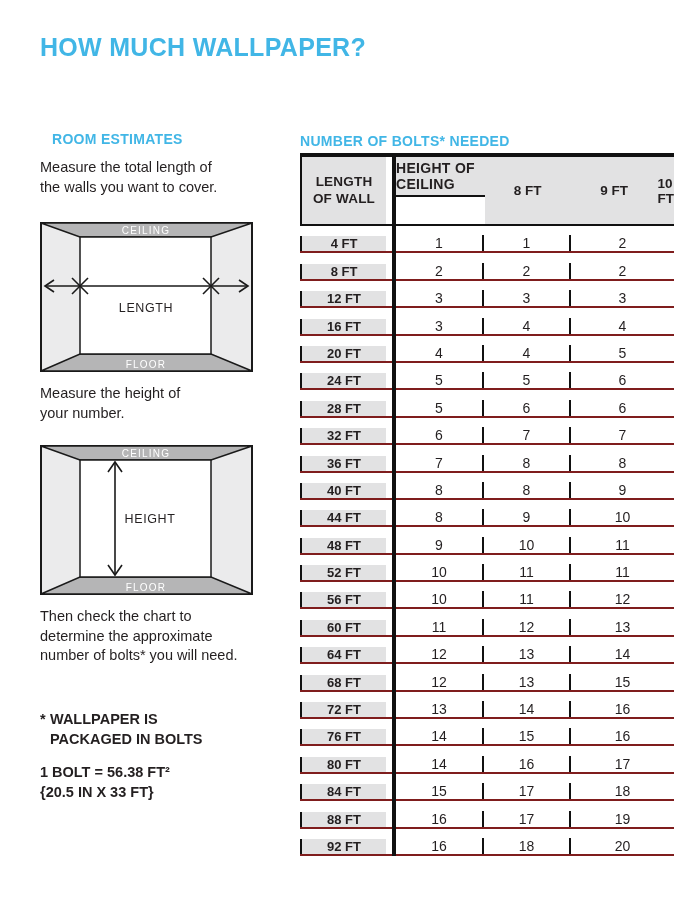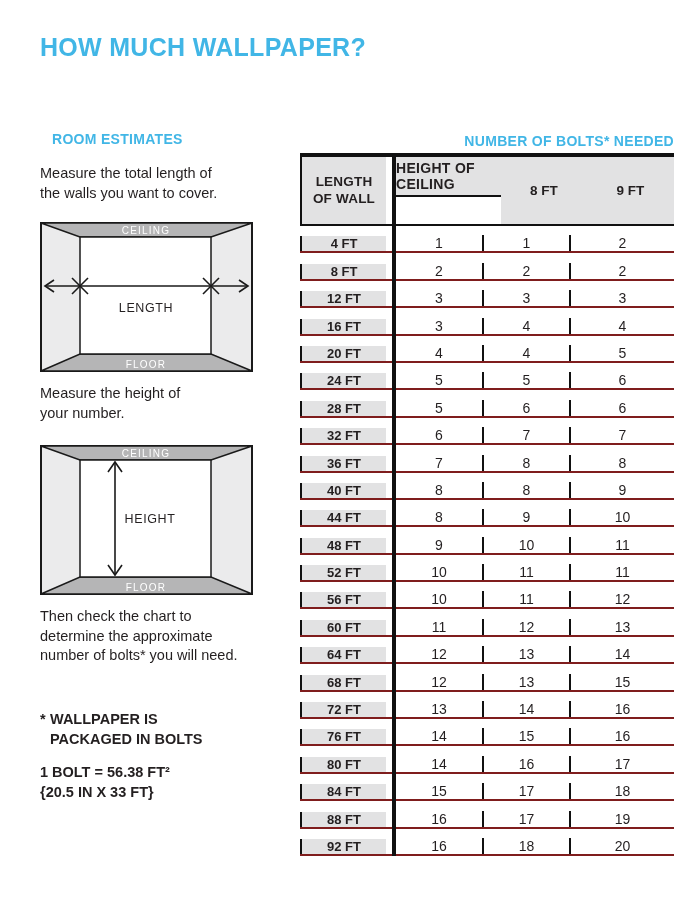--- a/index.html
+++ b/index.html
@@ -3,24 +3,24 @@
 <meta charset="utf-8">
 <style>
   * { margin:0; padding:0; box-sizing:border-box; }
   html,body { width:696px; height:900px; background:#fff; }
   body { position:relative; font-family:"Liberation Sans","DejaVu Sans",sans-serif; color:#231F20; overflow:hidden; }
 
   .page-title { position:absolute; left:40px; top:33px; font-size:25px; font-weight:bold; color:#41B6E6; letter-spacing:0.3px; }
 
   .section-heading { position:absolute; font-size:14px; font-weight:bold; color:#41B6E6; letter-spacing:0.3px; }
   #room-estimates-heading { left:52px; top:131px; }
-  #table-title { left:300px; top:133px; width:374px; text-align:right; }
+  #table-title { left:300px; top:133px; width:374px; text-align:left; }
 
   .para { position:absolute; left:40px; font-size:14.5px; line-height:19.5px; white-space:pre-line; color:#231F20; }
-  #step-length { top:158px;margin-top:6px; }
+  #step-length { top:158px; }
   #step-height { top:384px; }
   #step-chart  { top:607px; }
 
   .diagram { position:absolute; left:40px; }
   #diagram-length { top:222px; }
   #diagram-height { top:445px; }
 
   .note { position:absolute; left:40px; font-size:14.5px; font-weight:bold; line-height:20px; }
   #wallpaper-note { top:709px; display:flex; }
   #wallpaper-note .ast { width:10px; }
@@ -116,20 +116,21 @@
   <div class="thead">
     <div class="cell lab corner" style="white-space:pre-line;">LENGTH
 OF WALL</div>
     <div class="gapcol"></div>
     <div class="barcol"></div>
     <div class="head-right">
       <div class="group-head">HEIGHT OF CEILING</div>
       <div class="ft-row">
         <div class="cell fth c1">8 FT</div>
         <div class="cell fth c2">9 FT</div>
+        <div class="cell fth c3">10 FT</div>
       </div>
     </div>
   </div>
   <div>
       <div class="trow">
         <div class="cell lab">4 FT</div>
         <div class="gapcol"></div>
         <div class="barcol"></div>
         <div class="cell num c1">1</div>
         <div class="cell num c2 divl">1</div>

